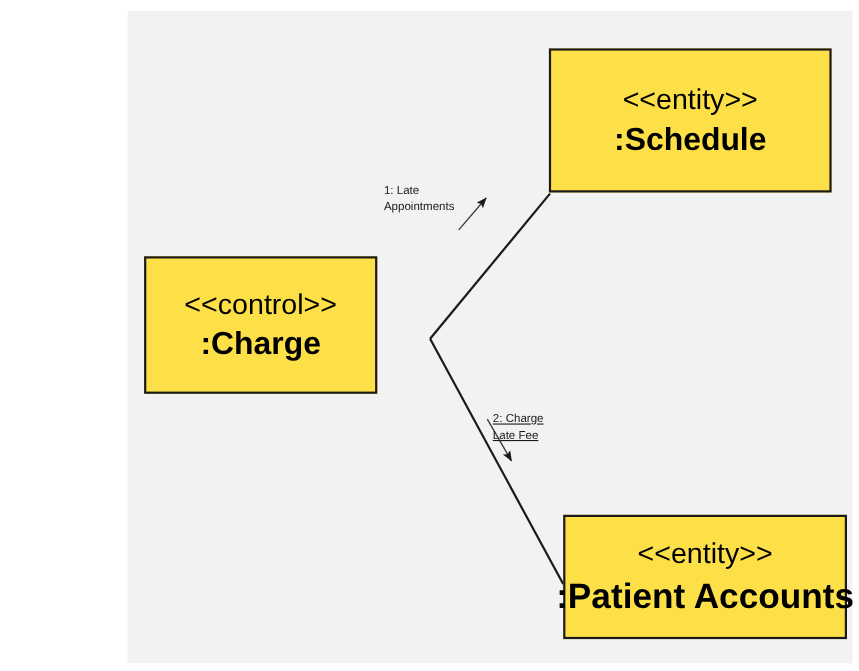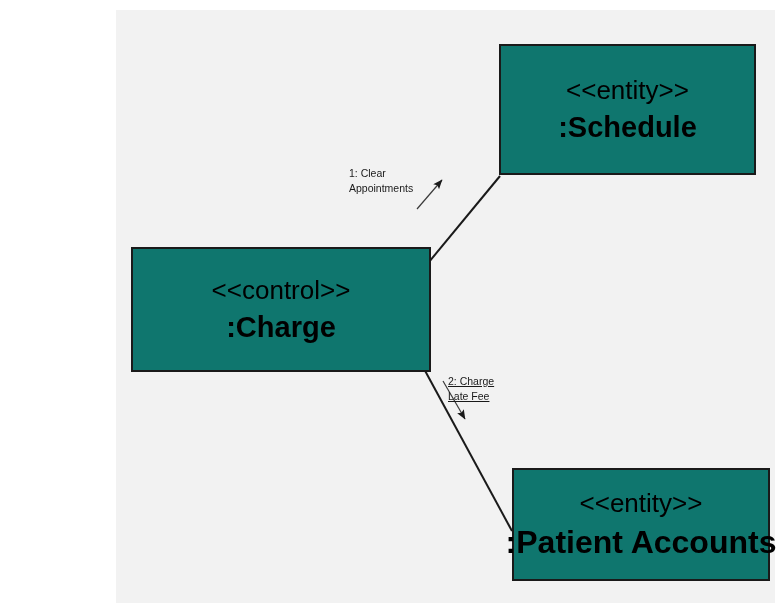--- a/index.html
+++ b/index.html
@@ -31,21 +31,21 @@
     left: 0;
     top: 0;
     width: 781px;
     height: 610px;
     pointer-events: none;
   }
 
   
   .uml-box {
     position: absolute;
-    background: #0f766e;
+    background: #fde047;
     border: 2px solid #1a1a1a;
     box-sizing: border-box;
     display: flex;
     flex-direction: column;
     align-items: center;
     justify-content: center;
     text-align: center;
     line-height: 1.32;
     color: #000000;
     white-space: nowrap;
@@ -59,22 +59,22 @@
   }
 
   #box-schedule {
     left: 499px;
     top: 44px;
     width: 257px;
     height: 131px;
   }
   #box-timer {
     left: 131px;
-    top: 247px;
-    width: 300px;
+    top: 233px;
+    width: 212px;
     height: 125px;
   }
   #box-patient-accounts {
     left: 512px;
     top: 468px;
     width: 258px;
     height: 113px;
   }
   #box-patient-accounts .uml-name {
     font-size: 32px;
@@ -129,16 +129,16 @@
 <div class="uml-box" id="box-timer">
   <div class="uml-stereotype">&lt;&lt;control&gt;&gt;</div>
   <div class="uml-name">:Charge</div>
 </div>
 
 <div class="uml-box" id="box-patient-accounts">
   <div class="uml-stereotype">&lt;&lt;entity&gt;&gt;</div>
   <div class="uml-name">:Patient Accounts</div>
 </div>
 
-<div class="message-label" id="message-label-1">1: Clear
+<div class="message-label" id="message-label-1">1: Late
 Appointments</div>
 <div class="message-label" id="message-label-2">2: Charge
 Late Fee</div>
 
 </body></html>

